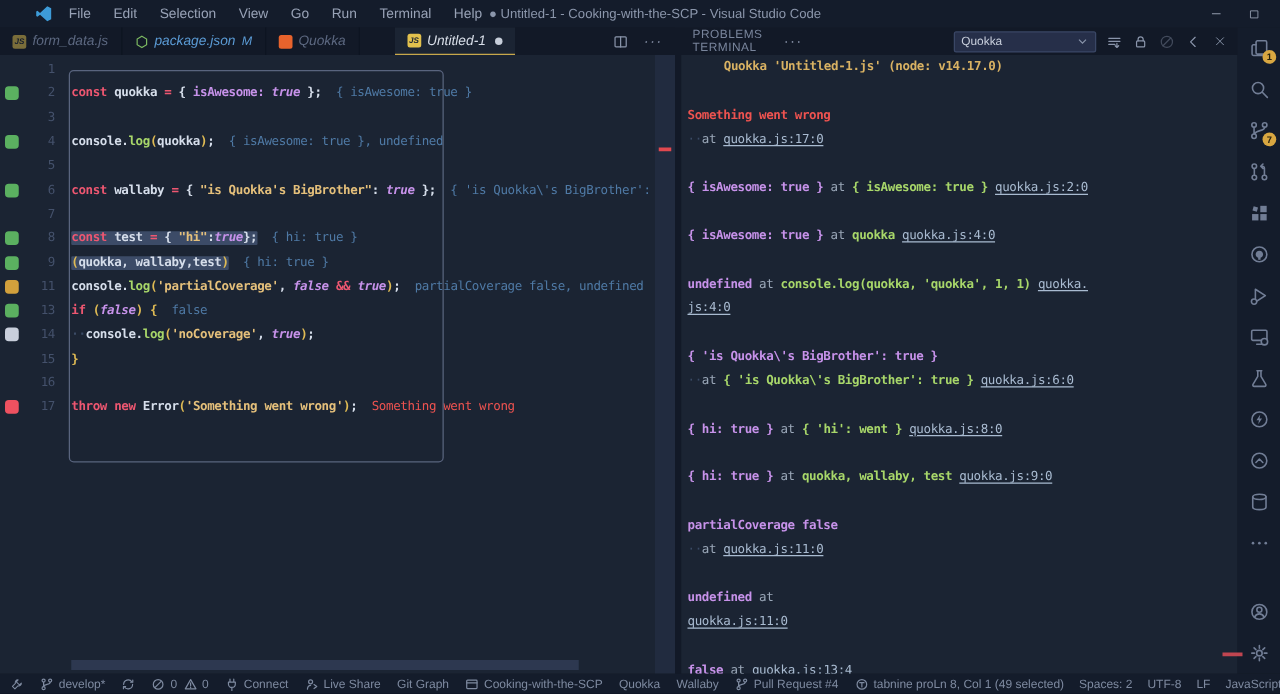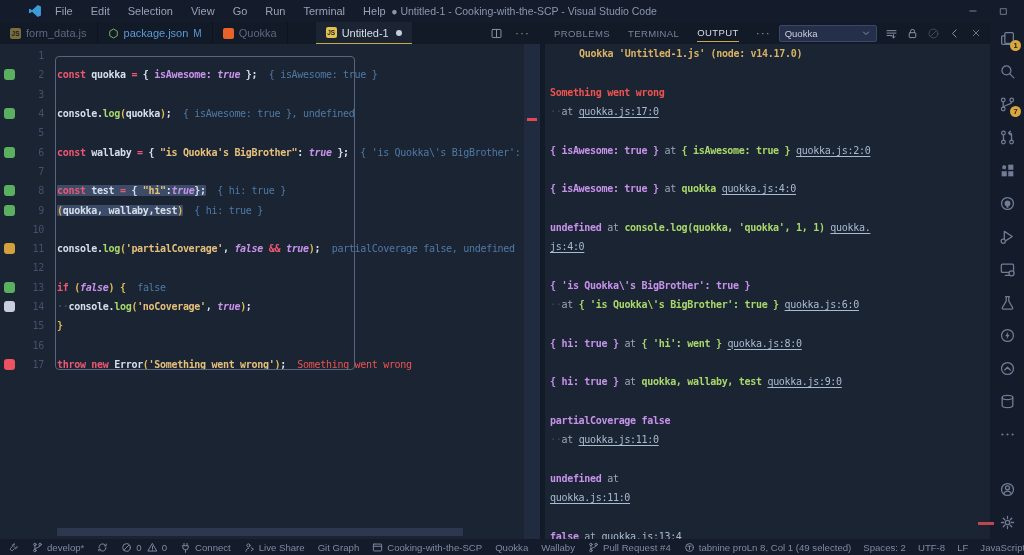--- a/index.html
+++ b/index.html
@@ -8,21 +8,21 @@
   
   .titlebar{position:absolute;left:0;top:0;width:1024px;height:22px;background:#141c2b;
             display:flex;align-items:center;color:#98a2b6;font-size:11px;padding-left:24px;}
   .logo{width:22px;display:flex;justify-content:center;align-items:center;}
   .menus{display:flex;gap:0;}
   .menu-item{padding:0 9px;cursor:default;}
   .win-title{position:absolute;left:50%;transform:translateX(-50%);color:#8b96ab;font-size:10.5px;white-space:nowrap;}
   .win-controls{margin-left:auto;display:flex;}
   .win-btn{width:30px;height:22px;display:flex;align-items:center;justify-content:center;color:#9aa4b6;}
   
-  .tabbar{position:absolute;left:0;top:22px;width:540px;height:22px;background:#121927;display:flex;align-items:stretch;}
+  .tabbar{position:absolute;left:0;top:22px;width:540px;height:22px;background:#121927;display:flex;align-items:stretch;font-style:italic;}
   .tab{display:flex;align-items:center;gap:5px;padding:0 10px;font-size:11px;color:#5c6880;
        border-right:1px solid #0d1421;white-space:nowrap;}
   .tab .mod{font-size:10px;color:#5b9bd5;}
   .tab.kind-modified{color:#5b9bd5;}
   .tab.active{background:#1b2433;color:#d9dfe9;border-right:none;border-bottom:1px solid #c8a84b;margin-left:28px;}
   .dot{width:6px;height:6px;border-radius:50%;background:#c7ceda;margin-left:2px;}
   .ic-js{width:11px;height:11px;background:#e2c14d;color:#1b2433;font-size:6.5px;font-weight:bold;
          display:flex;align-items:center;justify-content:center;border-radius:2px;flex:none;}
   .ic-js.dim{opacity:.5;}
   .ic-quokka{width:11px;height:11px;background:#e8632c;border-radius:2px;flex:none;}
@@ -162,21 +162,21 @@
           <svg width="13" height="13" viewBox="0 0 16 16" fill="none" stroke="currentColor" stroke-width="1.2" stroke-linecap="round" stroke-linejoin="round">
             <rect x="2.5" y="3" width="11" height="10" rx="1"></rect>
             <path d="M8 3v10"></path>
           </svg>
         </span>
       <span class="dots">···</span>
     </div>
   </div>
 
   <div class="panel-header">
-    <div id="panelTabs" style="display:flex;height:100%;">
+    <div id="panelTabs" style="display:flex;height:100%;flex-direction:column;">
         <div class="p-tab">
           <span>PROBLEMS</span>
         </div>
         <div class="p-tab">
           <span>TERMINAL</span>
         </div>
         <div class="p-tab active">
           <span>OUTPUT</span>
         </div>
       </div>
@@ -222,23 +222,21 @@
     <div class="ed-lines" id="edLines">
         <div class="ed-line"><span class="ed-marker"></span><span class="ed-num">1</span><span class="ed-code"></span></div>
         <div class="ed-line"><span class="ed-marker mk-g"></span><span class="ed-num">2</span><span class="ed-code"><span class="tk-kw">const</span><span class="tk-t"> quokka </span><span class="tk-kw">=</span><span class="tk-t"> { </span><span class="tk-prop">isAwesome:</span><span class="tk-t"> </span><span class="tk-bool">true</span><span class="tk-t"> };</span></span><span class="tk-ann ed-code" style="font-weight: normal;">  { isAwesome: true }</span></div>
         <div class="ed-line"><span class="ed-marker"></span><span class="ed-num">3</span><span class="ed-code"></span></div>
         <div class="ed-line"><span class="ed-marker mk-g"></span><span class="ed-num">4</span><span class="ed-code"><span class="tk-t">console.</span><span class="tk-fn">log</span><span class="tk-par">(</span><span class="tk-t">quokka</span><span class="tk-par">)</span><span class="tk-t">;</span></span><span class="tk-ann ed-code" style="font-weight: normal;">  { isAwesome: true }, undefined</span></div>
         <div class="ed-line"><span class="ed-marker"></span><span class="ed-num">5</span><span class="ed-code"></span></div>
         <div class="ed-line"><span class="ed-marker mk-g"></span><span class="ed-num">6</span><span class="ed-code"><span class="tk-kw">const</span><span class="tk-t"> wallaby </span><span class="tk-kw">=</span><span class="tk-t"> { </span><span class="tk-str">"is Quokka's BigBrother"</span><span class="tk-t">: </span><span class="tk-bool">true</span><span class="tk-t"> };</span></span><span class="tk-ann ed-code" style="font-weight: normal;">  { 'is Quokka\'s BigBrother': true }</span></div>
         <div class="ed-line"><span class="ed-marker"></span><span class="ed-num">7</span><span class="ed-code"></span></div>
         <div class="ed-line"><span class="ed-marker mk-g"></span><span class="ed-num">8</span><span class="ed-code sel"><span class="tk-kw">const</span><span class="tk-t"> test </span><span class="tk-kw">=</span><span class="tk-t"> { </span><span class="tk-str">"hi"</span><span class="tk-t">:</span><span class="tk-bool">true</span><span class="tk-t">};</span></span><span class="tk-ann ed-code" style="font-weight: normal;">  { hi: true }</span></div>
         <div class="ed-line"><span class="ed-marker mk-g"></span><span class="ed-num">9</span><span class="ed-code sel"><span class="tk-par">(</span><span class="tk-t">quokka, wallaby,test</span><span class="tk-par">)</span></span><span class="tk-ann ed-code" style="font-weight: normal;">  { hi: true }</span></div>
-        <div class="ed-line"><span class="ed-marker"></span><span class="ed-num">10</span><span class="ed-code"></span></div>
         <div class="ed-line"><span class="ed-marker mk-o"></span><span class="ed-num">11</span><span class="ed-code"><span class="tk-t">console.</span><span class="tk-fn">log</span><span class="tk-par">(</span><span class="tk-str">'partialCoverage'</span><span class="tk-t">, </span><span class="tk-bool">false</span><span class="tk-t"> </span><span class="tk-kw">&amp;&amp;</span><span class="tk-t"> </span><span class="tk-bool">true</span><span class="tk-par">)</span><span class="tk-t">;</span></span><span class="tk-ann ed-code" style="font-weight: normal;">  partialCoverage false, undefined</span></div>
-        <div class="ed-line"><span class="ed-marker"></span><span class="ed-num">12</span><span class="ed-code"></span></div>
         <div class="ed-line"><span class="ed-marker mk-g"></span><span class="ed-num">13</span><span class="ed-code"><span class="tk-kw">if</span><span class="tk-t"> </span><span class="tk-par">(</span><span class="tk-bool">false</span><span class="tk-par">)</span><span class="tk-t"> </span><span class="tk-par">{</span></span><span class="tk-ann ed-code" style="font-weight: normal;">  false</span></div>
         <div class="ed-line"><span class="ed-marker mk-w"></span><span class="ed-num">14</span><span class="ed-code"><span class="tk-ws">··</span><span class="tk-t">console.</span><span class="tk-fn">log</span><span class="tk-par">(</span><span class="tk-str">'noCoverage'</span><span class="tk-t">, </span><span class="tk-bool">true</span><span class="tk-par">)</span><span class="tk-t">;</span></span></div>
         <div class="ed-line"><span class="ed-marker"></span><span class="ed-num">15</span><span class="ed-code"><span class="tk-par">}</span></span></div>
         <div class="ed-line"><span class="ed-marker"></span><span class="ed-num">16</span><span class="ed-code"></span></div>
         <div class="ed-line"><span class="ed-marker mk-r"></span><span class="ed-num">17</span><span class="ed-code"><span class="tk-kw">throw</span><span class="tk-t"> </span><span class="tk-kw">new</span><span class="tk-t"> </span><span class="tk-t">Error</span><span class="tk-par">(</span><span class="tk-str">'Something went wrong'</span><span class="tk-par">)</span><span class="tk-t">;</span></span><span class="tk-annred ed-code" style="font-weight: normal;">  Something went wrong</span></div>
       </div>
     <div class="code-frame"></div>
     <div class="ed-vscroll">
         <div class="err"></div>
       </div>

